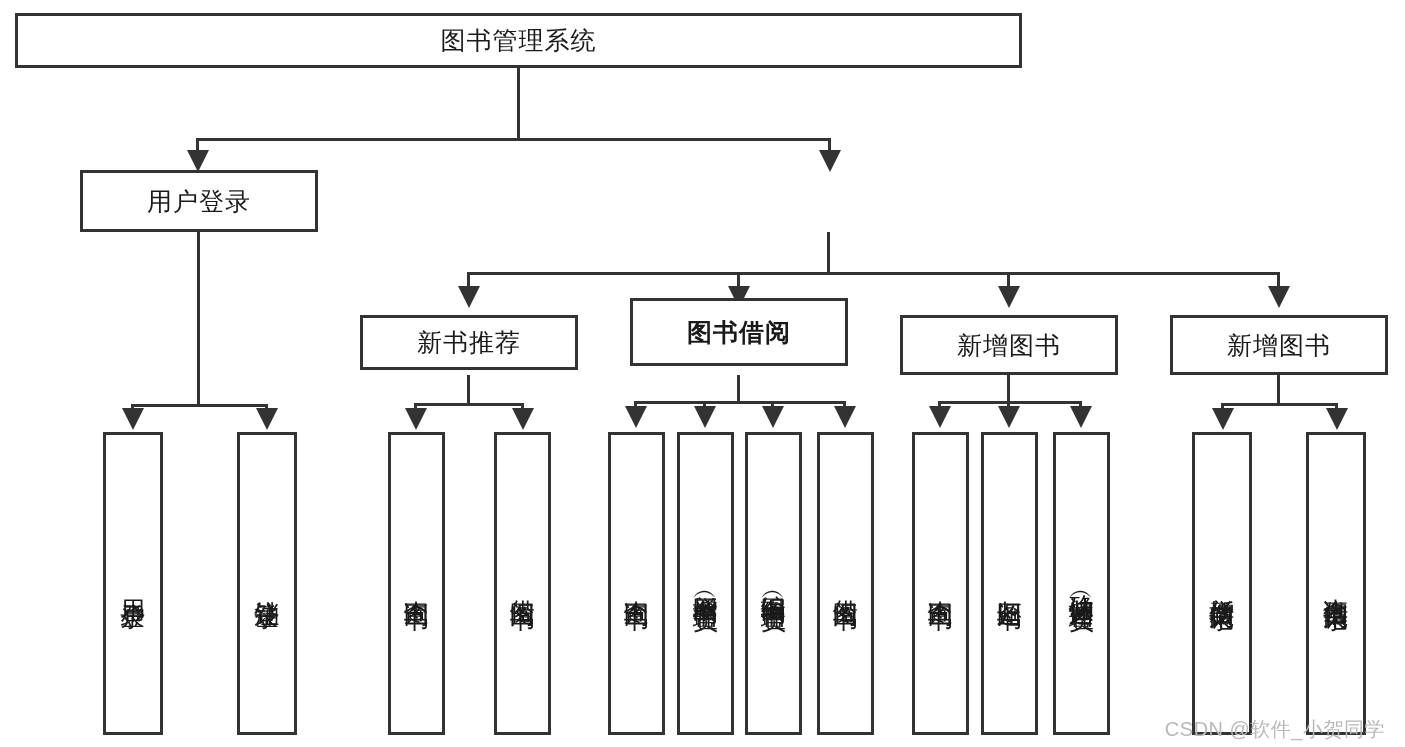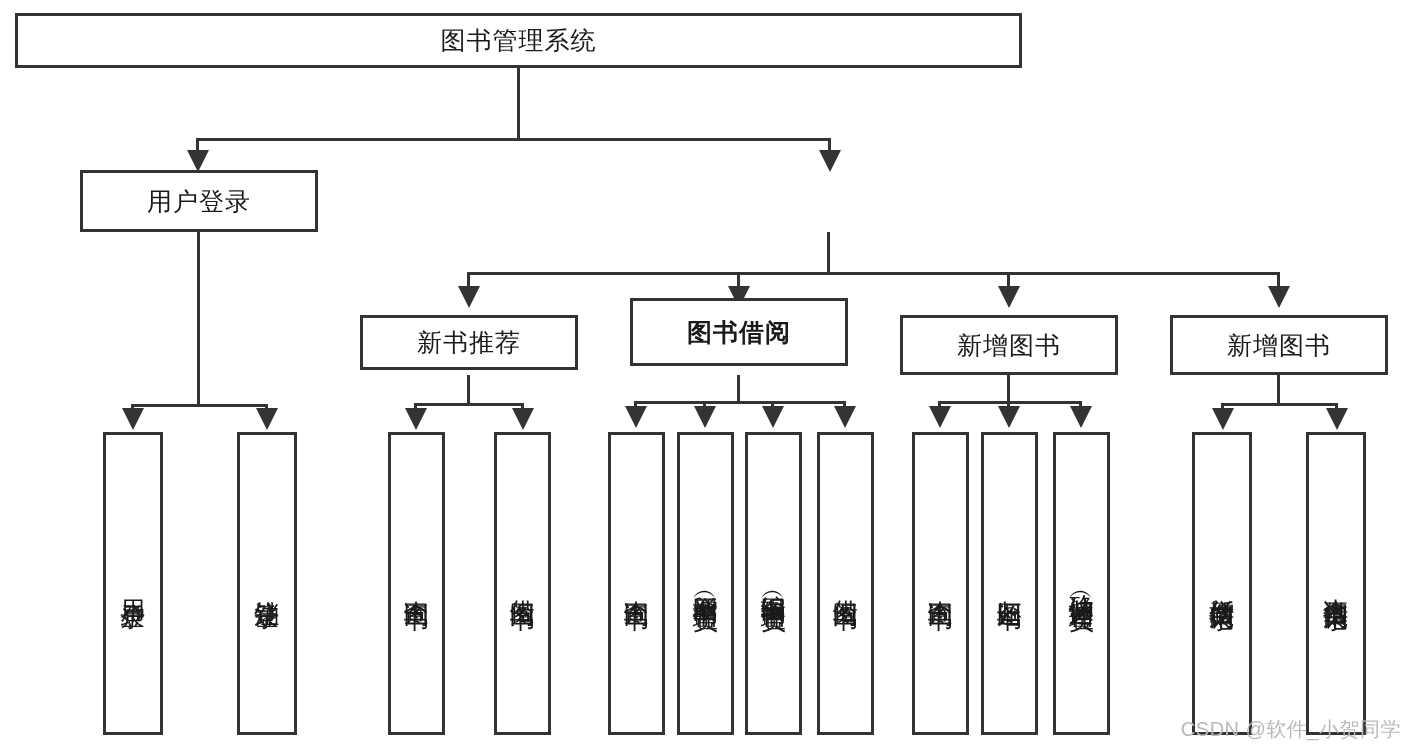--- a/index.html
+++ b/index.html
@@ -55,21 +55,21 @@
   .arrow {
     position: absolute;
     width: 0;
     height: 0;
     border-left: 11px solid transparent;
     border-right: 11px solid transparent;
     border-top: 22px solid #333333;
   }
   .watermark {
     position: absolute;
-    right: 4px;
+    right: 20px;
     bottom: 4px;
     font-size: 20px;
     color: #b9b9b9;
     letter-spacing: 0.5px;
     white-space: nowrap;
   }
 </style>
 </head>
 <body>
 

